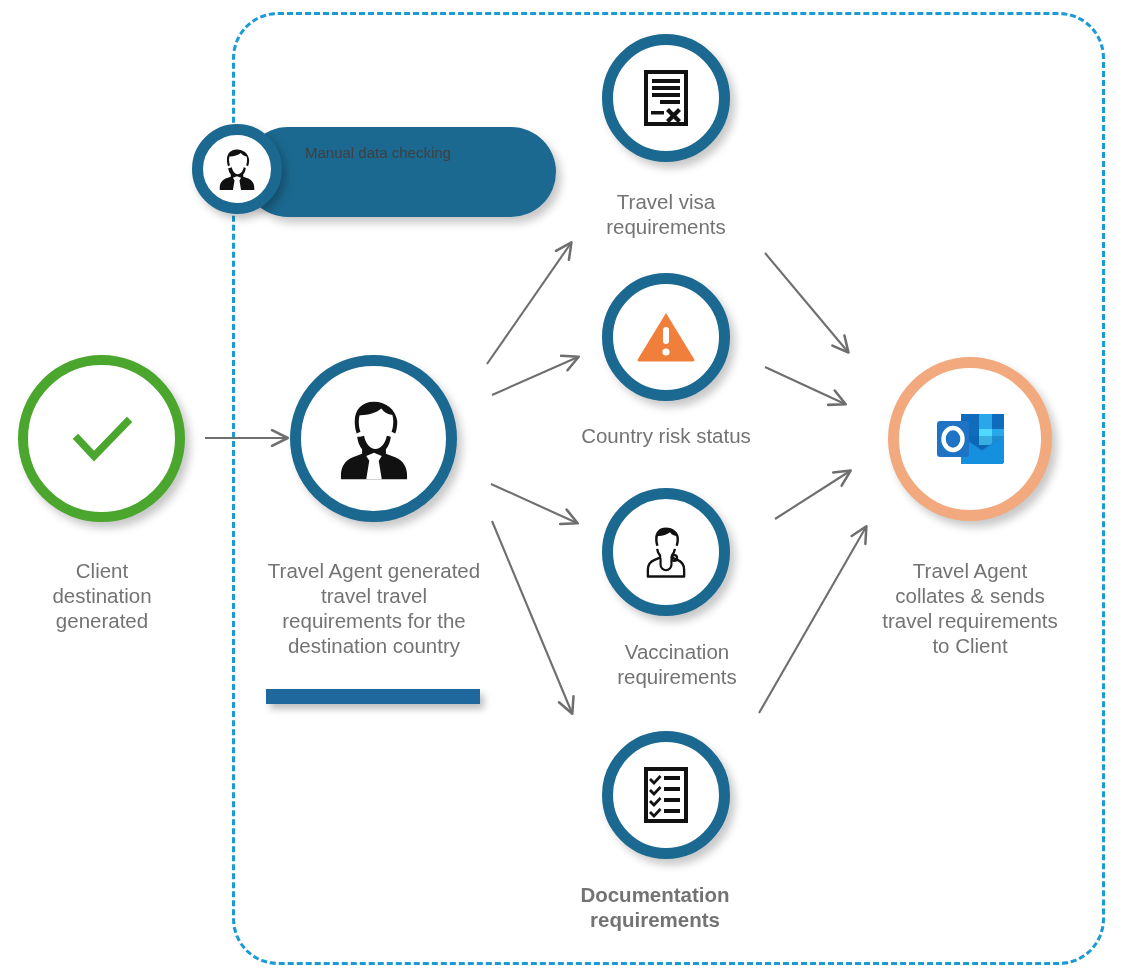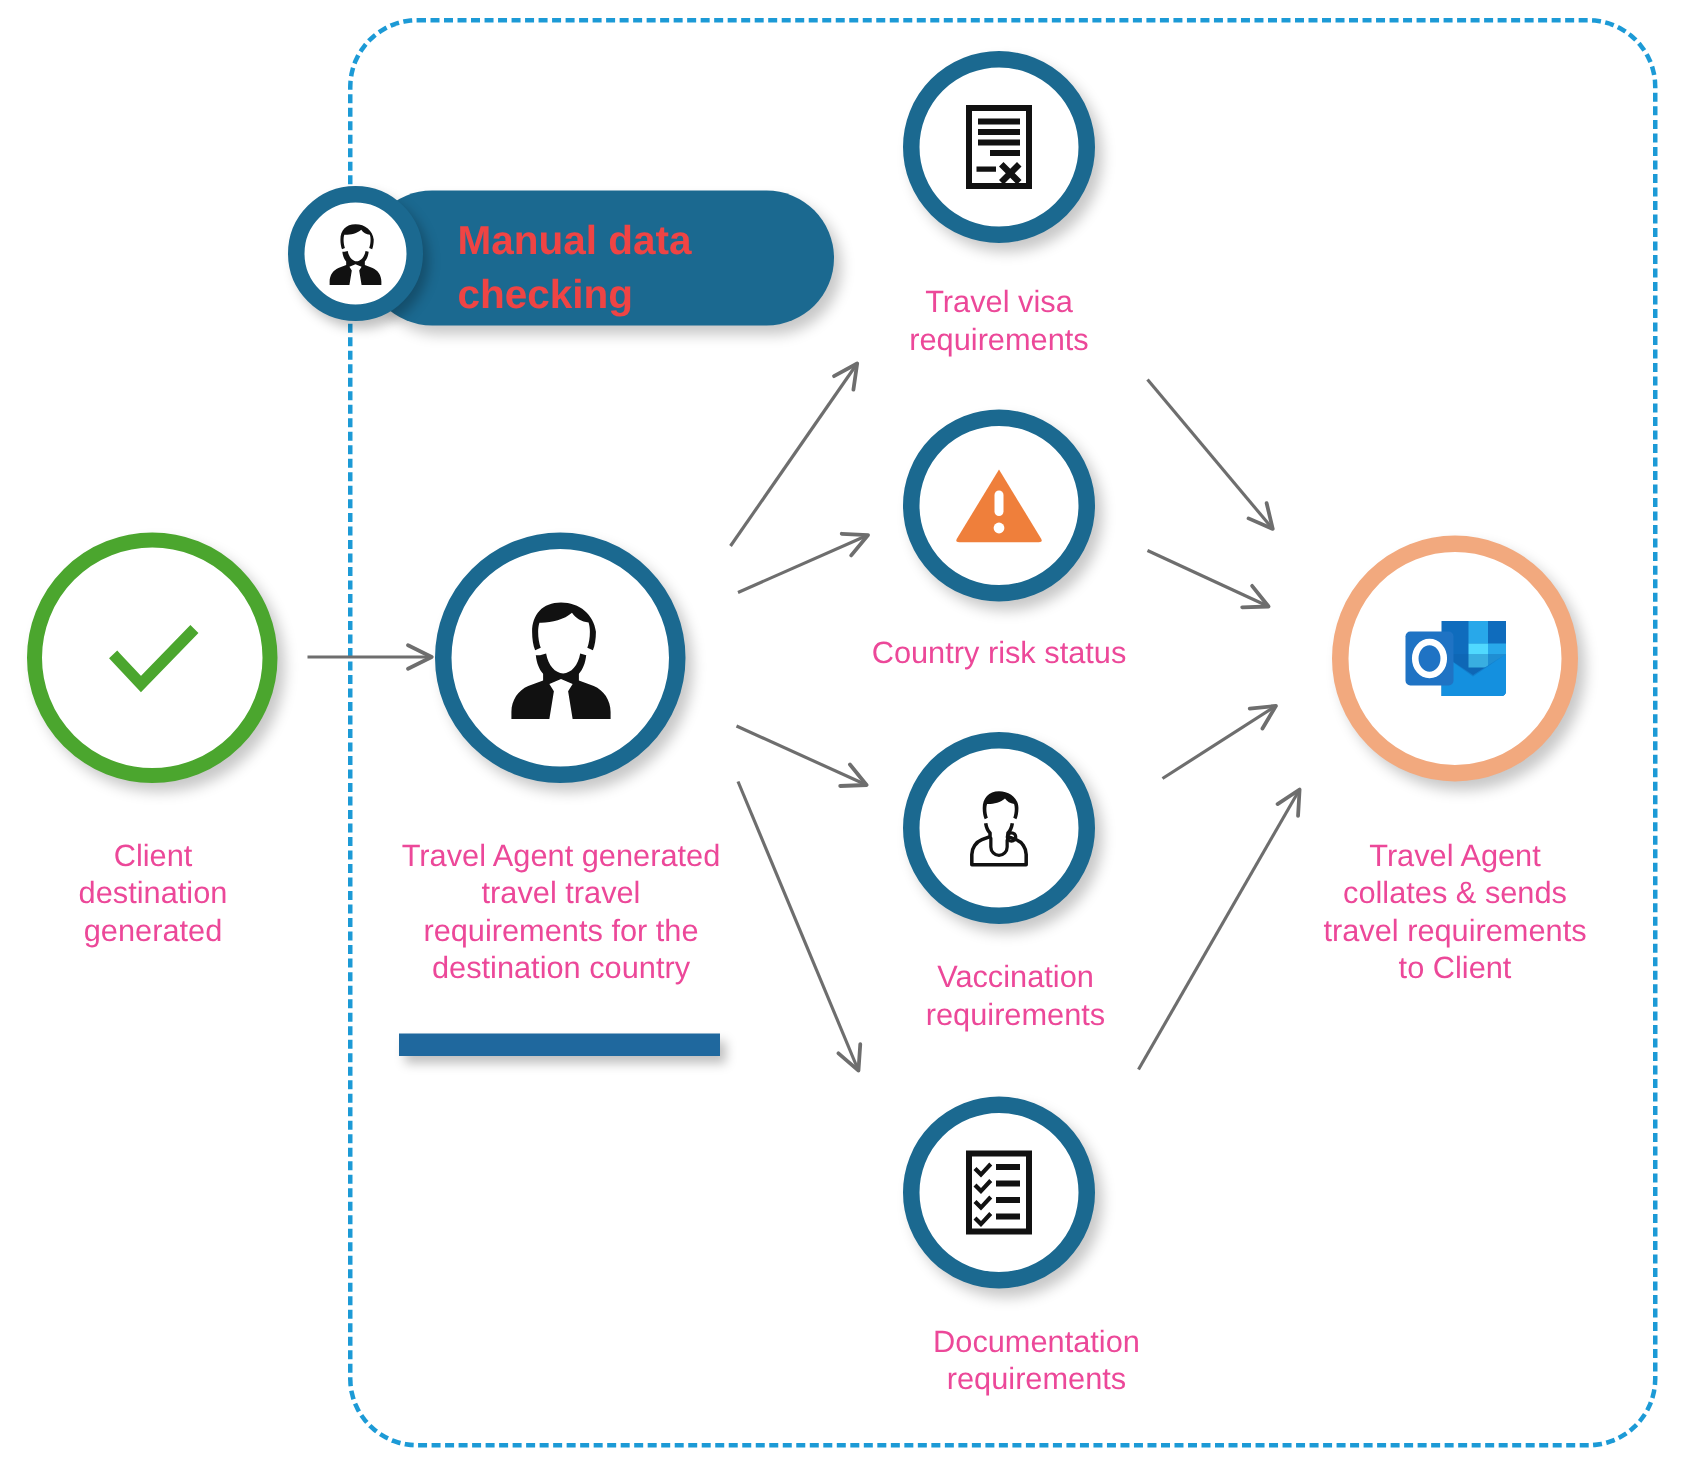--- a/index.html
+++ b/index.html
@@ -28,21 +28,21 @@
     position:absolute;border-radius:50%;background:#ffffff;box-sizing:border-box;
     display:flex;align-items:center;justify-content:center;
     box-shadow:5px 6px 9px rgba(0,0,0,0.22);
   }
   .ring.blue{border:11px solid #1b6990;}
   .ring.green{border:10px solid #4ba62e;}
   .ring.orange{border:11px solid #f2a97e;}
 
   .caption{
     position:absolute;text-align:center;line-height:1.22;
-    font-size:20.5px;color:#ec4899;
+    font-size:20.5px;color:#737373;
   }
 
   
   #node-booking .ring{left:18px;top:355px;width:167px;height:167px;}
   #cap-booking{left:6px;top:558px;width:192px;}
 
   #node-agent .ring{left:290px;top:355px;width:167px;height:167px;}
   #cap-agent{left:258px;top:558px;width:232px;}
   .agent-bar{
     position:absolute;left:266px;top:689px;width:214px;height:15px;
@@ -52,34 +52,34 @@
   #node-visa .ring{left:602px;top:34px;width:128px;height:128px;}
   #cap-visa{left:556px;top:189px;width:220px;}
 
   #node-risk .ring{left:602px;top:273px;width:128px;height:128px;}
   #cap-risk{left:546px;top:423px;width:240px;}
 
   #node-vacc .ring{left:602px;top:488px;width:128px;height:128px;}
   #cap-vacc{left:567px;top:639px;width:220px;}
 
   #node-doc .ring{left:602px;top:731px;width:128px;height:128px;}
-  #cap-doc{left:571px;top:882px;width:240px;}
+  #cap-doc{left:535px;top:882px;width:240px;font-weight:bold;}
 
   #node-outlook .ring{left:888px;top:357px;width:164px;height:164px;}
   #cap-outlook{left:870px;top:558px;width:200px;}
 
   
   .pill{
     position:absolute;left:243px;top:127px;width:313px;height:90px;
     background:#1b6990;border-radius:45px;
     box-shadow:5px 6px 9px rgba(0,0,0,0.22);
   }
   .pill-text{
     position:absolute;left:305px;top:143px;width:250px;
-    color:#ef4444;font-size:27px;font-weight:bold;line-height:1.33;
+    color:#404040;font-size:15px;font-weight:normal;line-height:1.33;
   }
   .pill-avatar{
     position:absolute;left:192px;top:124px;width:90px;height:90px;
     border-radius:50%;background:#ffffff;border:11px solid #1b6990;
     box-sizing:border-box;display:flex;align-items:center;justify-content:center;
     box-shadow:4px 5px 8px rgba(0,0,0,0.25);
   }
   .icon-svg{display:block;}
 </style>
 </head>

